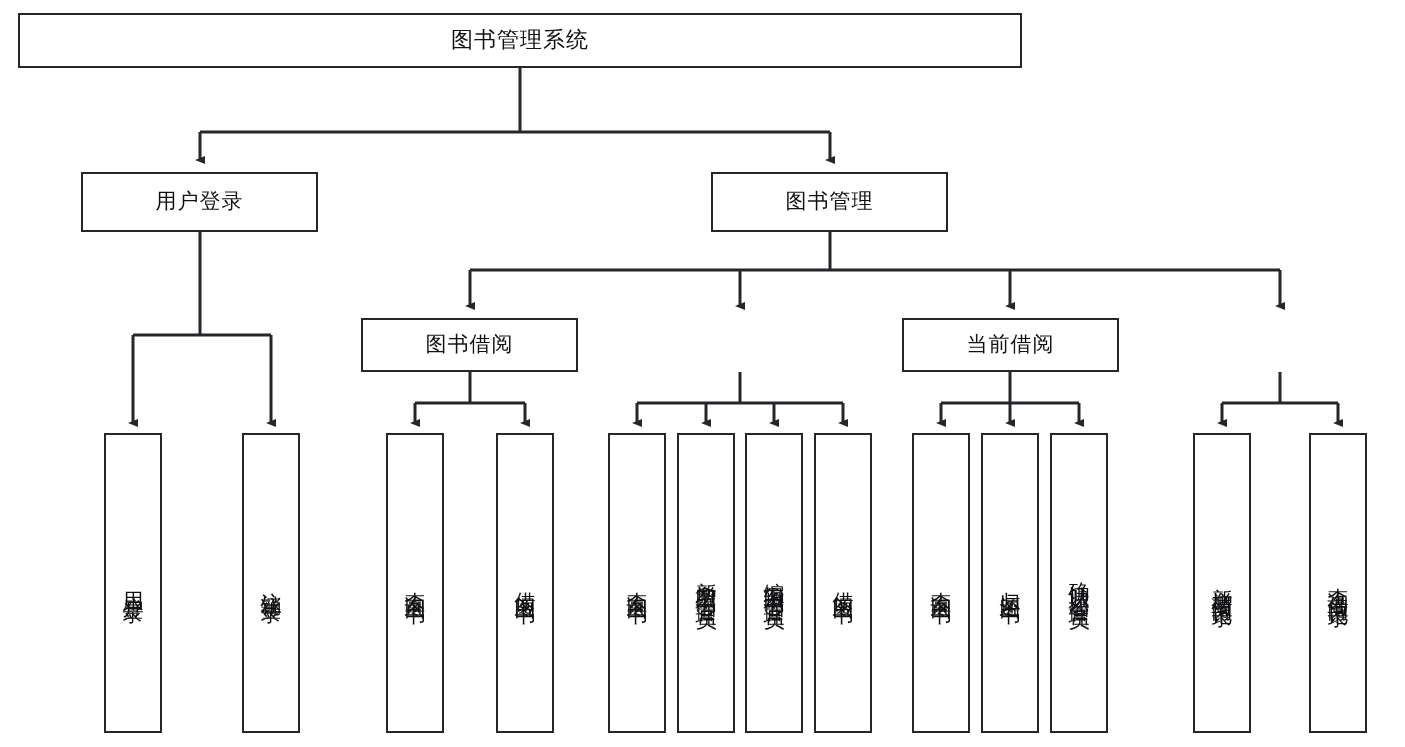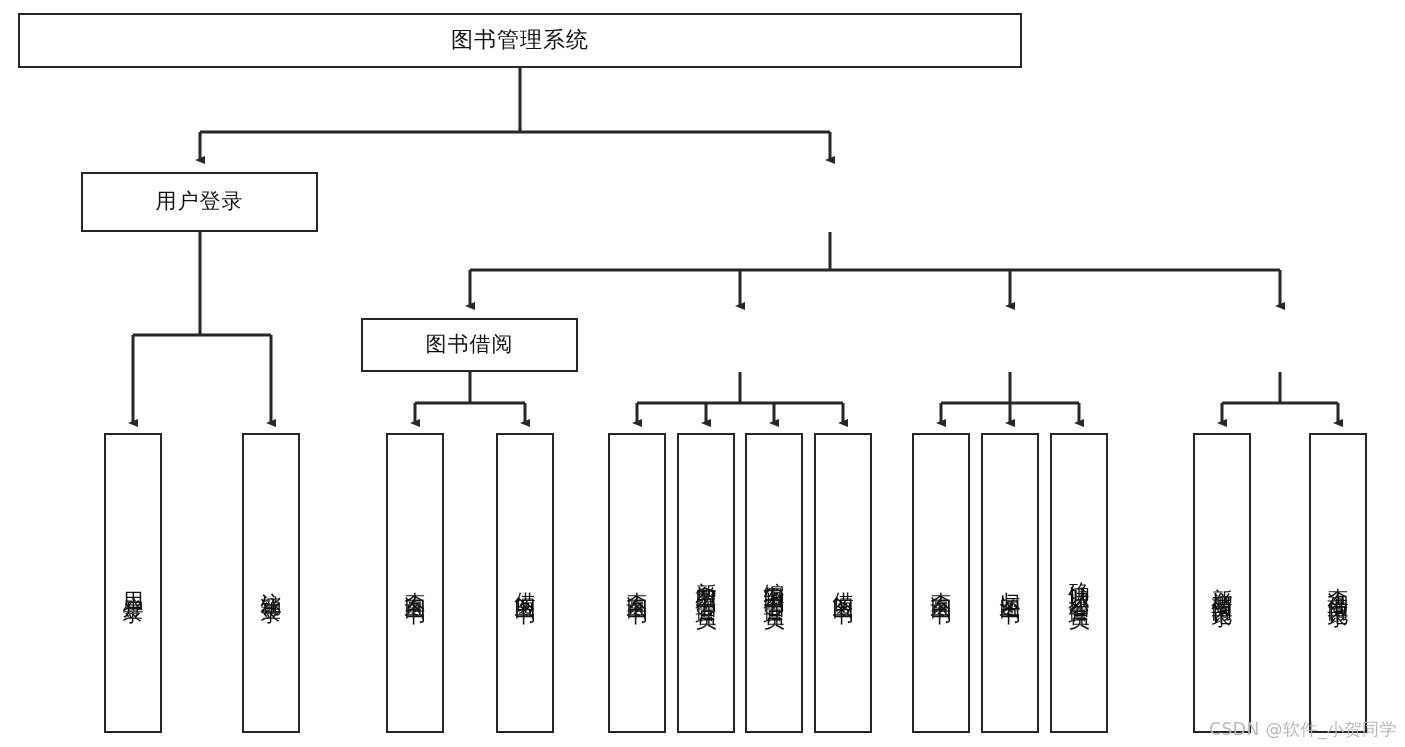--- a/index.html
+++ b/index.html
@@ -127,23 +127,29 @@
     </g>
   </svg>
 
   <div class="node horiz root" style="left:18px; top:13px; width:1004px; height:55px;">
     <span>图书管理系统</span>
   </div>
 
   <div class="node horiz" style="left:81px; top:172px; width:237px; height:60px;">
     <span>用户登录</span>
   </div>
+  <div class="node horiz" style="left:711px; top:172px; width:237px; height:60px;">
+    <span>图书管理</span>
+  </div>
 
   <div class="node horiz" style="left:361px; top:318px; width:217px; height:54px;">
     <span>图书借阅</span>
+  </div>
+  <div class="node horiz" style="left:902px; top:318px; width:217px; height:54px;">
+    <span>当前借阅</span>
   </div>
 
   <div class="node vert" style="left:104px; top:433px; width:58px; height:300px;">
     <span class="vlabel">用户登录</span>
   </div>
   <div class="node vert" style="left:242px; top:433px; width:58px; height:300px;">
     <span class="vlabel">注销登录</span>
   </div>
 
   <div class="node vert" style="left:386px; top:433px; width:58px; height:300px;">
@@ -176,15 +182,14 @@
     <span class="vlabel">确认归还（管理员）</span>
   </div>
 
   <div class="node vert" style="left:1193px; top:433px; width:58px; height:300px;">
     <span class="vlabel">新增借阅记录</span>
   </div>
   <div class="node vert" style="left:1309px; top:433px; width:58px; height:300px;">
     <span class="vlabel">查询借阅记录</span>
   </div>
 
-  <div class="watermark">CSDN @软件_小贺同学</div>
 
 </div>
 
 </body></html>

